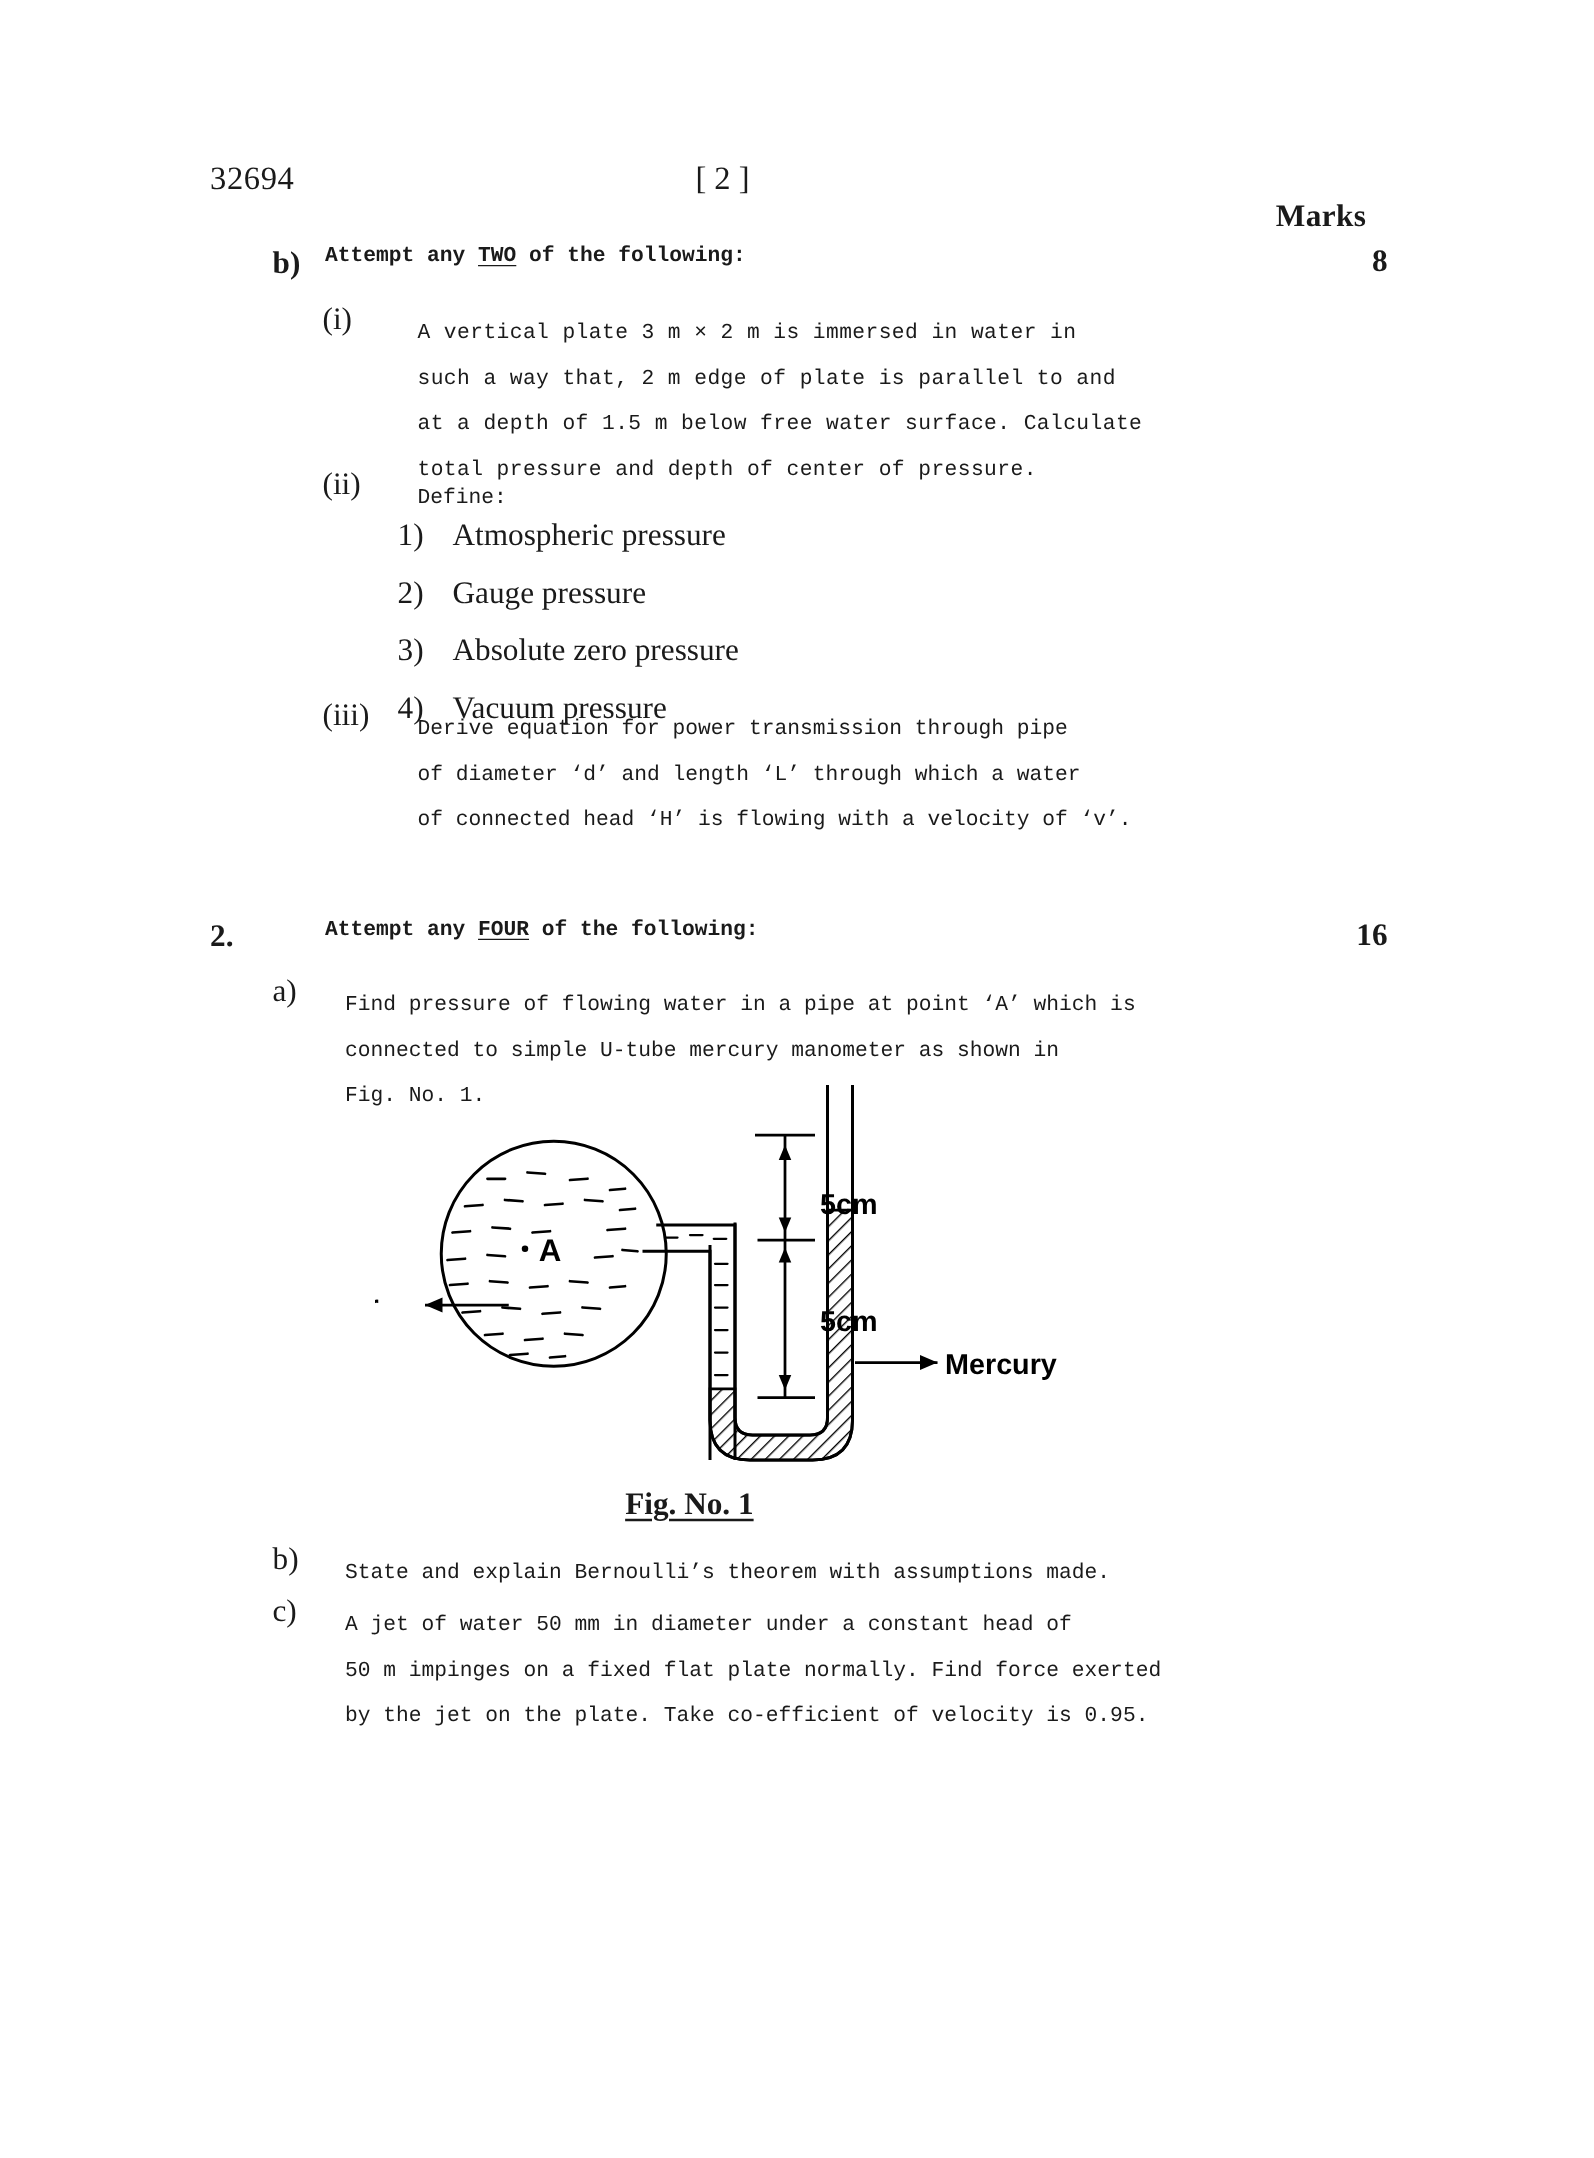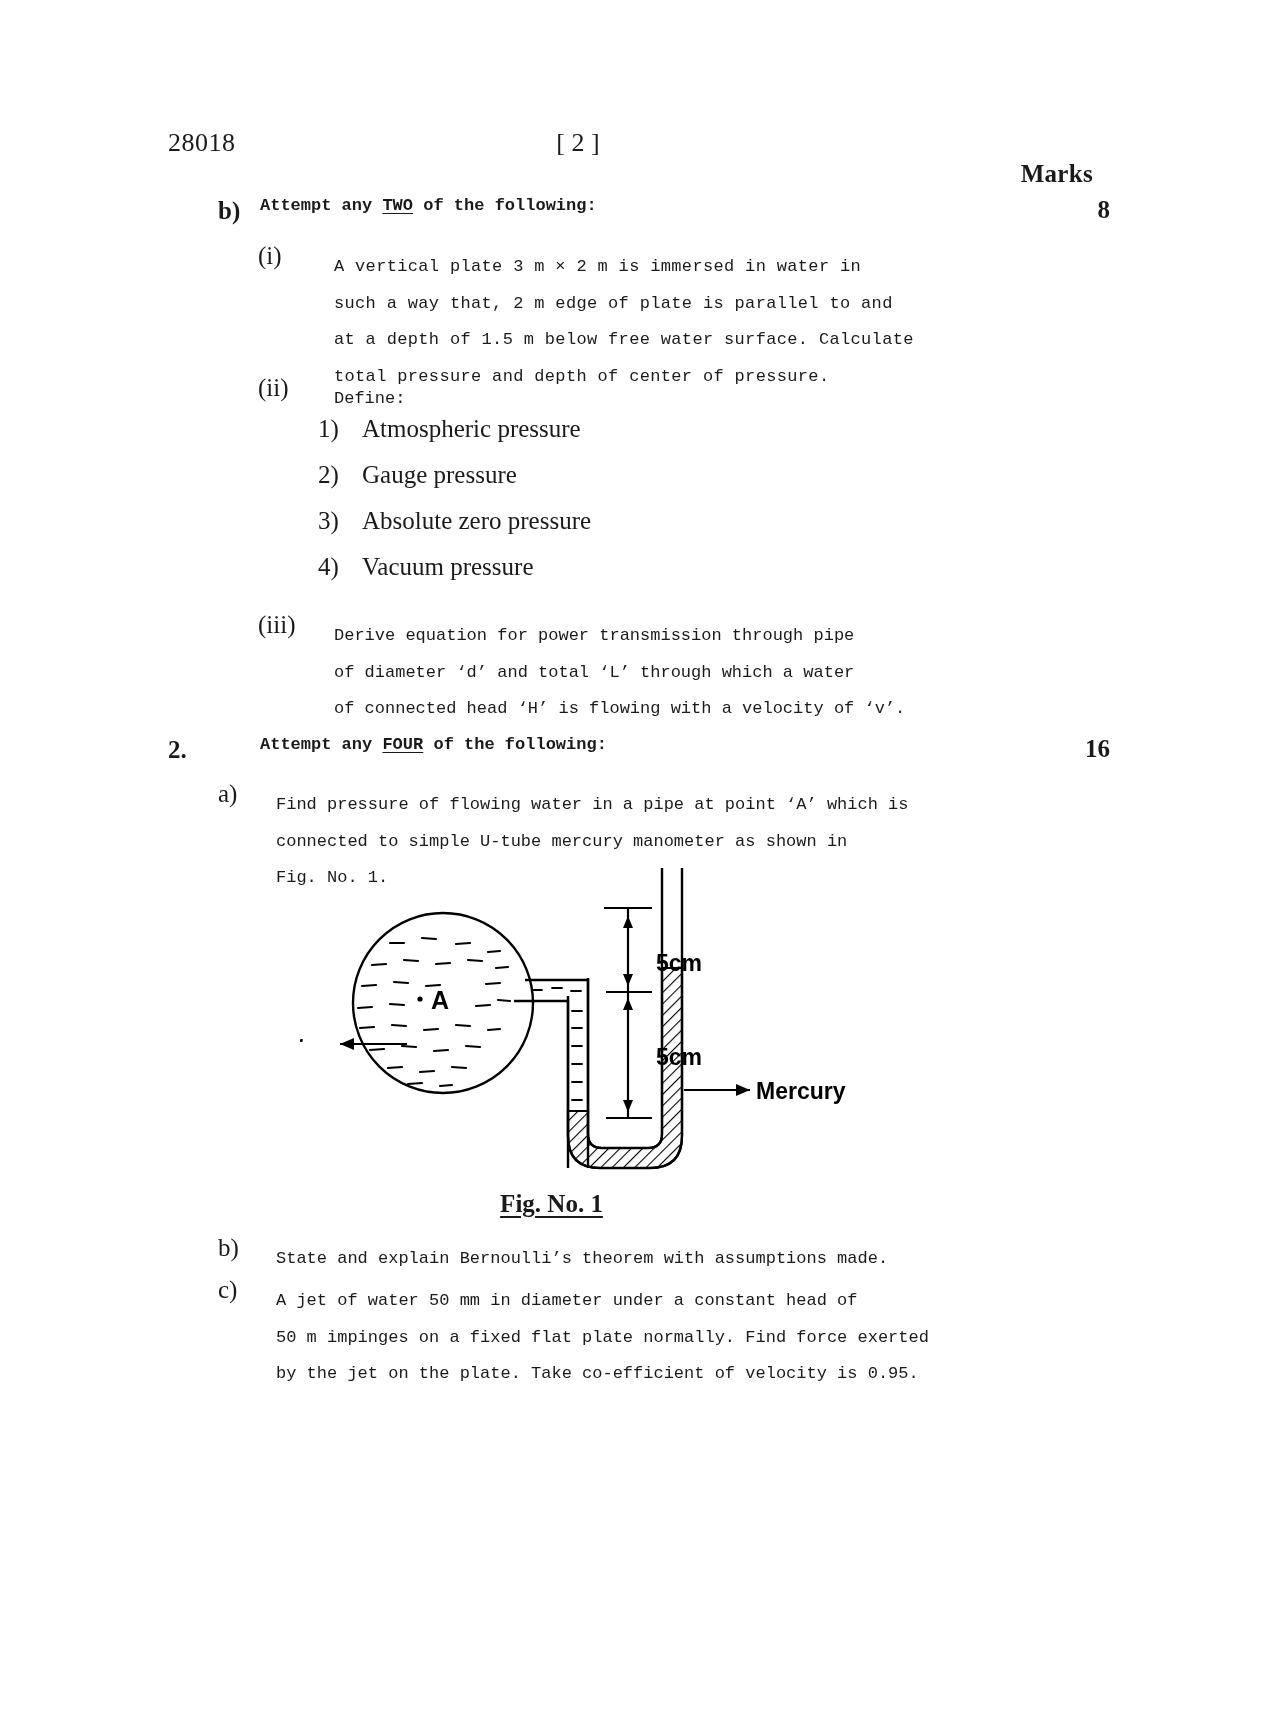--- a/index.html
+++ b/index.html
@@ -105,21 +105,21 @@
     left: 318px;
     width: 600px;
   }
   .subrow {
     display: flex;
     margin-bottom: 18px;
   }
   .subrow .snum { width: 44px; font-size: 25px; }
   .subrow .stxt { font-size: 25px; }
 
-  #item-iii { top: 610px; left: 258px; width: 720px; }
+  #item-iii { top: 558px; left: 258px; width: 720px; }
   #item-iii .label { width: 60px; }
 
   
   #q2 { top: 735px; left: 168px; width: 820px; }
   #q2 .label { width: 92px; }
 
   #q2a { top: 779px; left: 218px; width: 760px; }
   #q2a .label { width: 42px; }
 
   #q2b { top: 1233px; left: 218px; width: 760px; }
@@ -149,21 +149,21 @@
     text-decoration: underline;
     text-underline-offset: 4px;
   }
 </style>
 </head>
 <body>
 
 <div class="page">
 
   <div class="header-row">
-    <div class="paper-code">28018</div>
+    <div class="paper-code">32694</div>
     <div class="page-number">[ 2 ]</div>
   </div>
   <div class="marks-header">Marks</div>
 
   <div class="block qrow" id="sec-b">
     <div class="label bold">b)</div>
     <div class="body bold">
       <span>Attempt  any  </span><span class="u">TWO</span><span>  of  the  following:</span>
     </div>
   </div>
@@ -202,21 +202,21 @@
     <div class="subrow">
       <div class="snum">4)</div>
       <div class="stxt">Vacuum  pressure</div>
     </div>
   </div>
 
   <div class="block qrow" id="item-iii">
     <div class="label">(iii)</div>
     <div class="body">
       <p class="line">Derive  equation  for  power  transmission  through    pipe</p>
-      <p class="line">of  diameter  ‘d’  and  total  ‘L’  through  which  a  water</p>
+      <p class="line">of  diameter  ‘d’  and  length  ‘L’  through  which  a  water</p>
       <p class="line">of  connected  head  ‘H’  is  flowing  with  a  velocity  of  ‘v’.</p>
     </div>
   </div>
 
   <div class="block qrow" id="q2">
     <div class="label bold">2.</div>
     <div class="body bold">
       <span>Attempt  any  </span><span class="u">FOUR</span><span>  of  the  following:</span>
     </div>
   </div>

